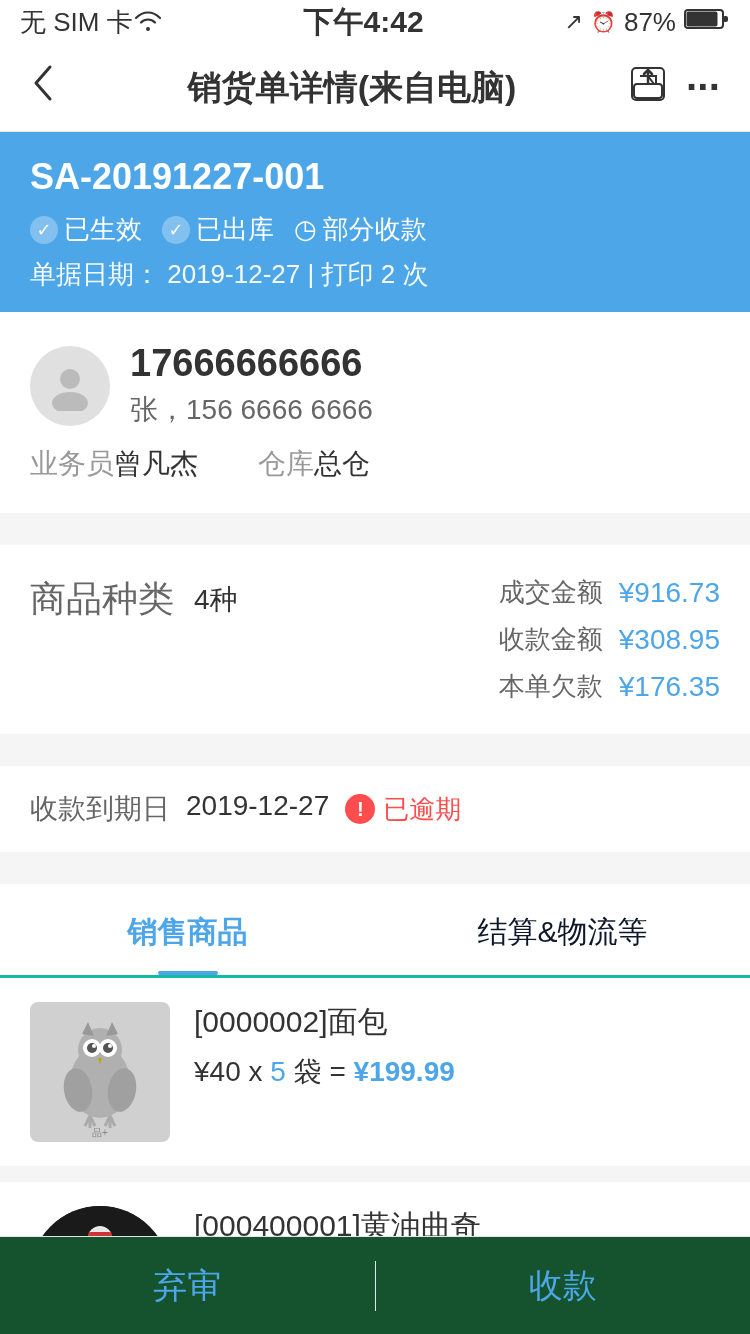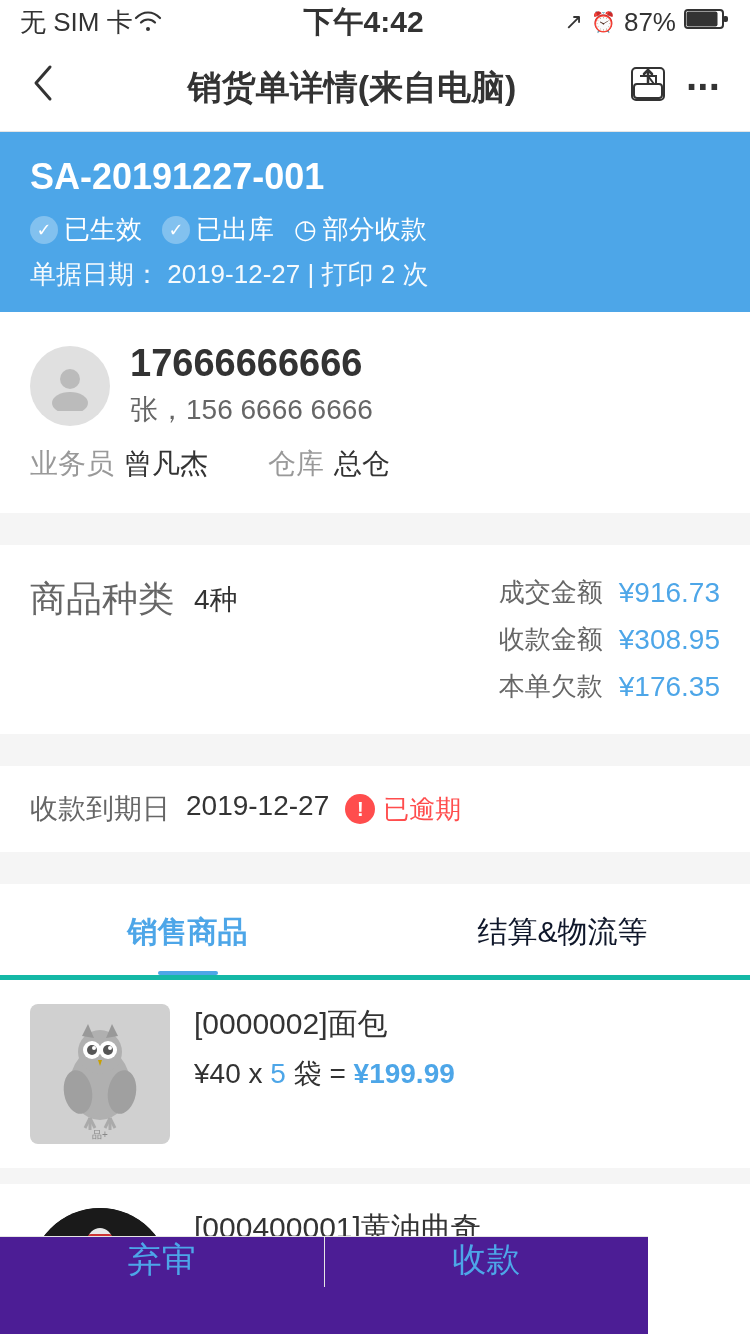--- a/index.html
+++ b/index.html
@@ -144,21 +144,20 @@
     }
     .customer-details-row {
       display: flex;
       align-items: center;
       gap: 60px;
       margin-top: 4px;
     }
     .detail-item {
       display: flex;
       align-items: center;
-      gap: 10px;
     }
     .detail-label {
       font-size: 28px;
       color: #999;
     }
     .detail-value {
       font-size: 28px;
       color: #333;
     }
 
@@ -240,21 +239,21 @@
       align-items: center;
       justify-content: center;
       color: #fff;
       font-size: 20px;
       font-weight: 700;
     }
 
     
     .tabs-section {
       background: #fff;
-      border-bottom: 5px solid #14b8a6;
+      border-bottom: 3px solid #14b8a6;
     }
     .tabs-row {
       display: flex;
     }
     .tab-item {
       flex: 1;
       text-align: center;
       padding: 28px 0 22px;
       font-size: 30px;
       color: #0f172a;
@@ -327,26 +326,26 @@
     }
     .product-total {
       color: #4da6e8;
       font-weight: 600;
     }
 
     
     .bottom-bar {
       position: fixed;
       bottom: 0;
-      width: 648px;
+      width: 750px;
       height: 98px;
-      background: #4c1d95;
+      background: #14532d;
       border-top: 1px solid #e5e5e5;
       display: flex;
-      align-items: flex-start;
+      align-items: center;
     }
     .bottom-btn {
       flex: 1;
       text-align: center;
       font-size: 34px;
       font-weight: 500;
       cursor: pointer;
     }
     .bottom-btn.cancel {
       color: #4da6e8;

